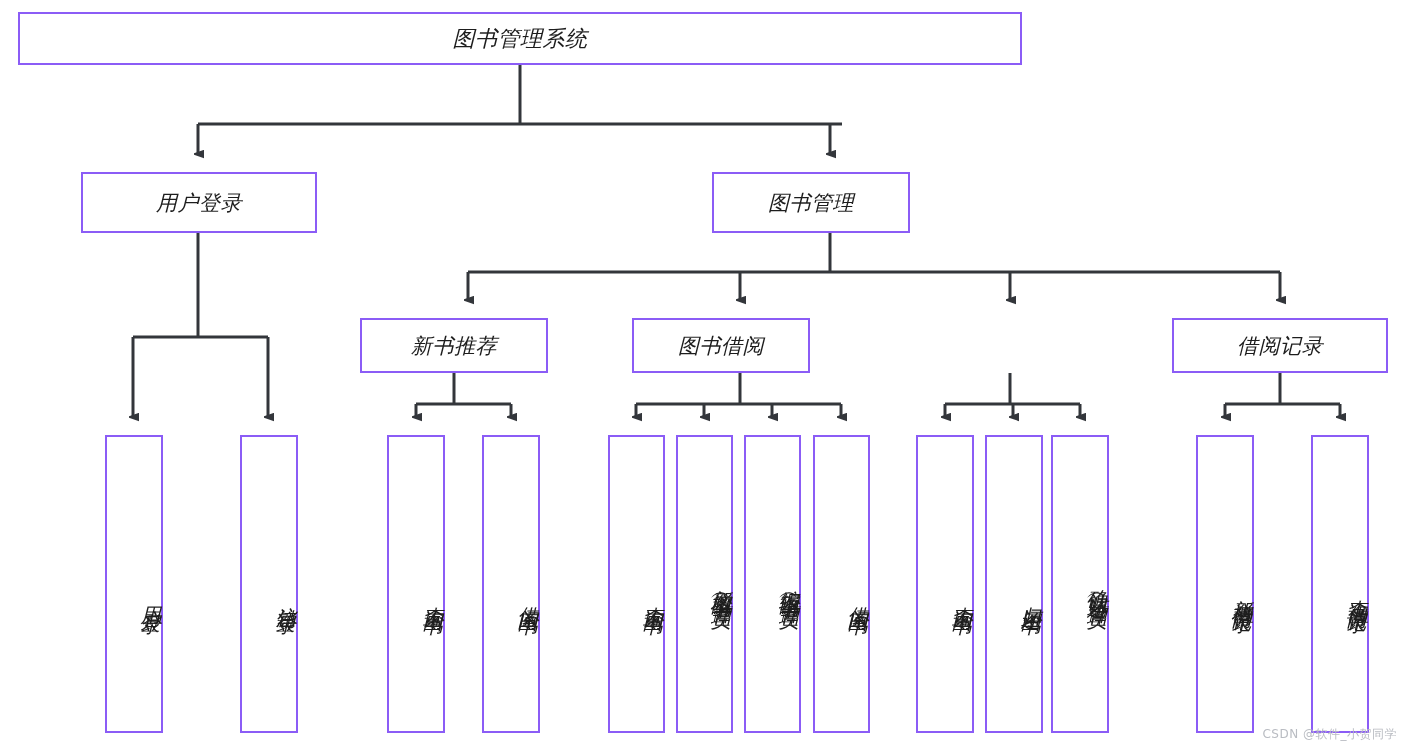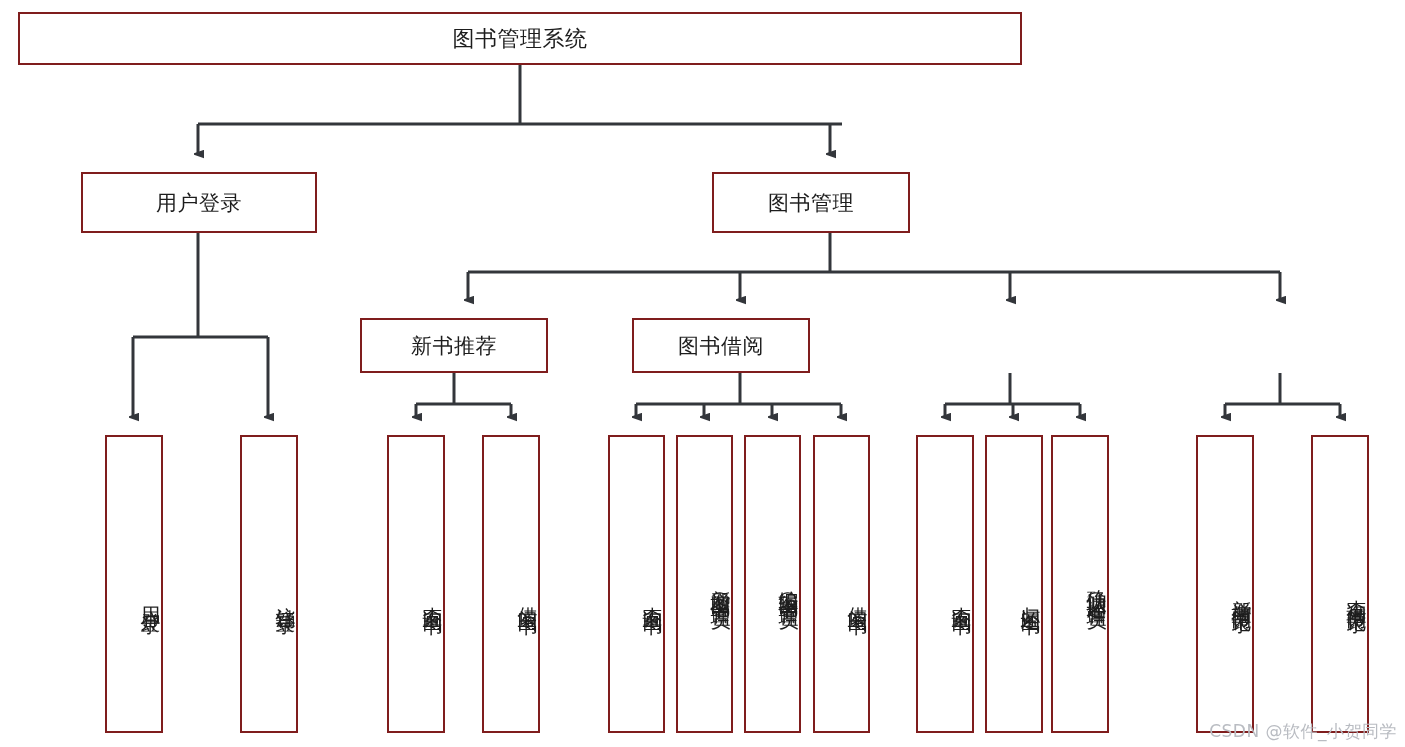--- a/index.html
+++ b/index.html
@@ -19,29 +19,30 @@
     position: absolute;
     left: 0;
     top: 0;
     width: 1405px;
     height: 747px;
     pointer-events: none;
   }
   .node {
     position: absolute;
     box-sizing: border-box;
-    border: 2px solid #7f1d1d;
+    border: 2px solid #8b5cf6;
     background: #ffffff;
     display: flex;
     align-items: center;
     justify-content: center;
     color: #1d1d1d;
     font-size: 21px;
     letter-spacing: 0.5px;
     z-index: 2;
+    font-style: italic;
   }
   .node.root {
     font-size: 22px;
   }
   .node.leaf {
     writing-mode: vertical-rl;
     text-orientation: upright;
     align-items: flex-start;
     justify-content: center;
     padding-top: 26px;
@@ -51,21 +52,21 @@
   }
   .node.leaf span {
     writing-mode: vertical-rl;
     text-orientation: upright;
     display: block;
   }
   .watermark {
     position: absolute;
     right: 8px;
     bottom: 4px;
-    font-size: 17px;
+    font-size: 12px;
     color: #b9bcc2;
     letter-spacing: 0.5px;
     z-index: 5;
     white-space: nowrap;
     text-align: right;
   }
 </style>
 </head>
 <body>
 
@@ -131,20 +132,23 @@
   <div class="node" style="left:712px; top:172px; width:198px; height:61px;">
     <span>图书管理</span>
   </div>
 
   <div class="node" style="left:632px; top:318px; width:178px; height:55px;">
     <span>图书借阅</span>
   </div>
   <div class="node" style="left:360px; top:318px; width:188px; height:55px;">
     <span>新书推荐</span>
   </div>
+  <div class="node" style="left:1172px; top:318px; width:216px; height:55px;">
+    <span>借阅记录</span>
+  </div>
 
   <div class="node leaf" style="left:105px; top:435px; width:58px; height:298px;">
     <span>用户登录</span>
   </div>
   <div class="node leaf" style="left:240px; top:435px; width:58px; height:298px;">
     <span>注销登录</span>
   </div>
 
   <div class="node leaf" style="left:387px; top:435px; width:58px; height:298px;">
     <span>查询图书</span>

